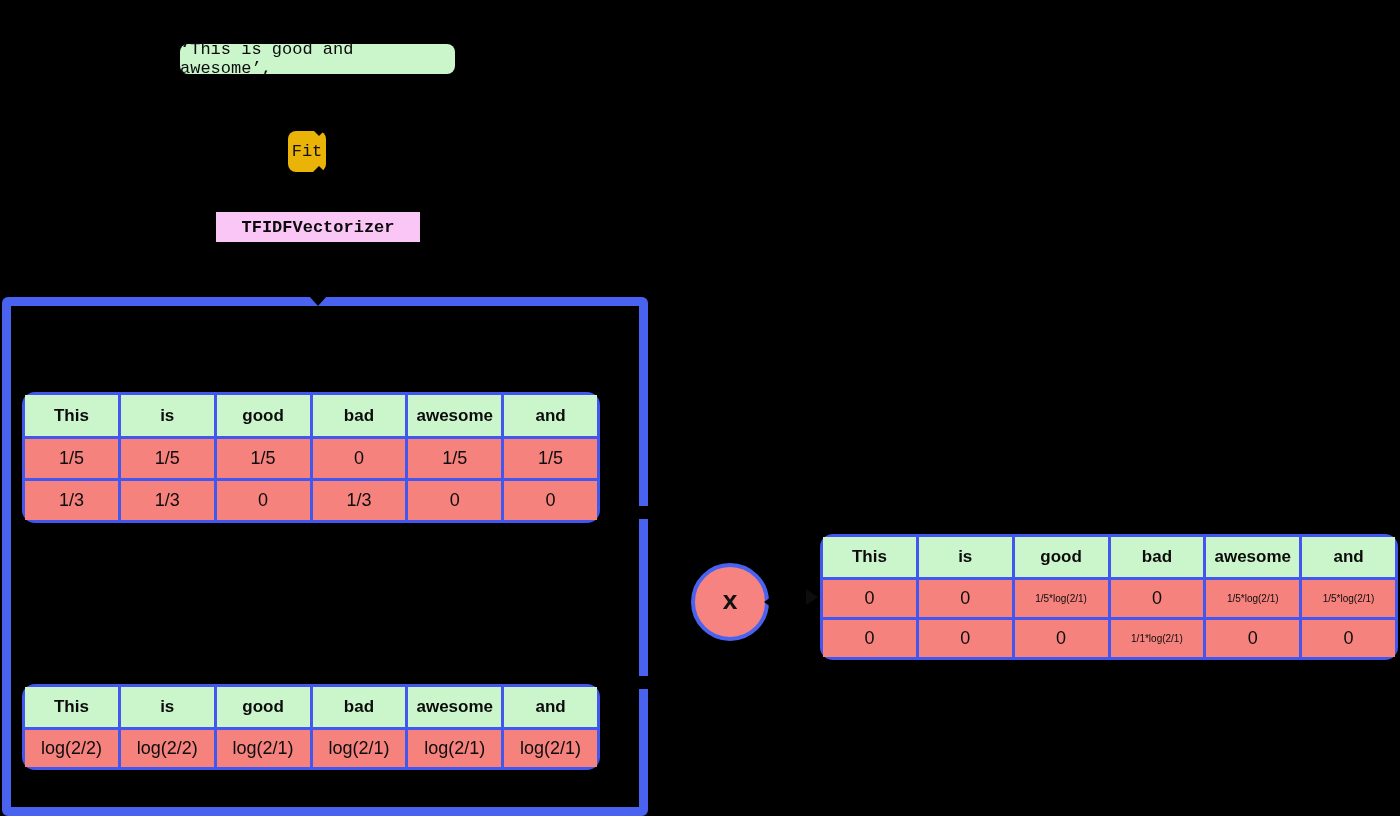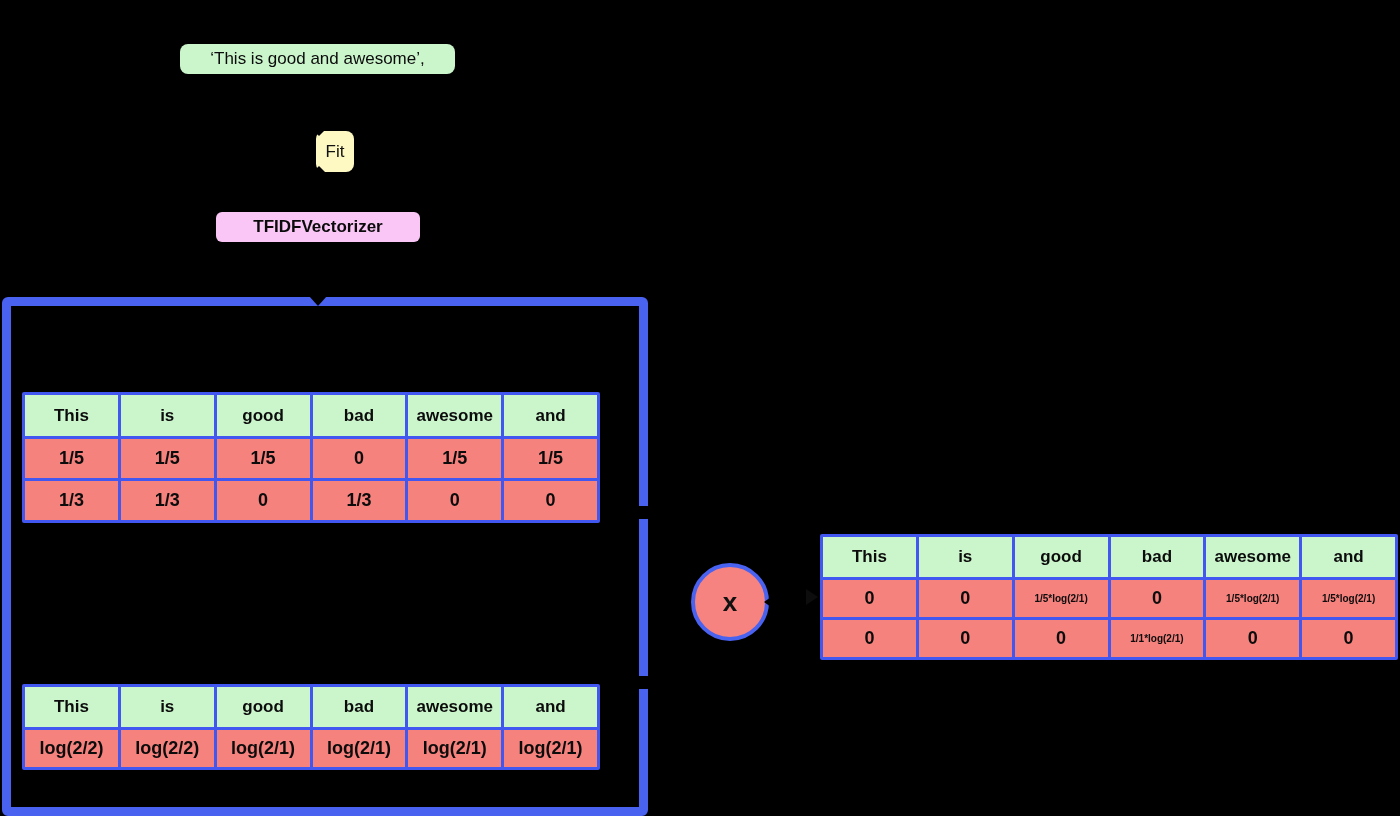--- a/index.html
+++ b/index.html
@@ -1,35 +1,35 @@
 <!DOCTYPE html>
 <html><head>
 <meta charset="utf-8">
 <style>
   html,body{margin:0;padding:0;background:#000;}
   .canvas{
     position:relative;width:1400px;height:816px;background:#000;overflow:hidden;
     font-family:"Liberation Sans",sans-serif;color:#0c0c0c;
   }
   .abs{position:absolute;}
-  .center{display:flex;align-items:center;justify-content:center;}
+  .center{display:flex;align-items:center;justify-content:center;font-family:Liberation Mono, monospace;}
 
   
   .doc-box{
     left:180px;width:275px;height:30px;background:#cbf6cc;border-radius:8px;
     font-size:17px;color:#0b0b0b;
   }
   .doc1{top:44px;}
   .doc2{top:77px;}
   .fit-label{
-    left:316px;top:131px;width:38px;height:41px;background:#fef9c3;border-radius:8px;
+    left:288px;top:131px;width:38px;height:41px;background:#eab308;border-radius:8px;
     font-size:17px;color:#111;
   }
   .vec-box{
-    left:216px;top:212px;width:204px;height:30px;background:#f9c6f6;border-radius:6px;
+    left:216px;top:212px;width:204px;height:30px;background:#f9c6f6;border-radius:0;
     font-size:17px;font-weight:bold;color:#0b0b0b;
   }
 
   
   .conn{background:#000;}
   .tri{width:0;height:0;}
 
   
   .panel{
     left:2px;top:297px;width:646px;height:519px;box-sizing:border-box;
@@ -42,28 +42,28 @@
   }
   .border-gap{ 
     left:635px;width:16px;height:13px;background:#000;border-radius:4px;
   }
   .gap1{top:506px;}
   .gap2{top:676px;}
 
   
   .grid-table{
     display:grid;grid-template-columns:repeat(6,1fr);
-    background:#4256f0;padding:3px;gap:3px;border-radius:2px;box-sizing:border-box;
+    background:#4256f0;padding:3px;gap:3px;border-radius:13px;box-sizing:border-box;
   }
   .t-tf{left:22px;top:392px;width:578px;grid-template-rows:41px 39px 39px;}
   .t-idf{left:22px;top:684px;width:578px;grid-template-rows:40px 37px;}
   .t-res{left:820px;top:534px;width:578px;grid-template-rows:40px 37px 37px;}
   .cell{display:flex;align-items:center;justify-content:center;overflow:hidden;}
   .cell.h{background:#cbf6cc;font-weight:bold;font-size:17px;}
-  .cell.v{background:#f6827e;font-size:18px;font-weight:bold;}
+  .cell.v{background:#f6827e;font-size:18px;}
   .cell.sm{font-size:10px;}
 
   
   .mult-circle{
     left:691px;top:563px;width:78px;height:78px;border-radius:50%;
     background:#f6837f;border:4px solid #4a62f0;box-sizing:border-box;
     font-weight:bold;font-size:26px;color:#111;
   }
   .circle-notch{
     left:764px;top:597px;

